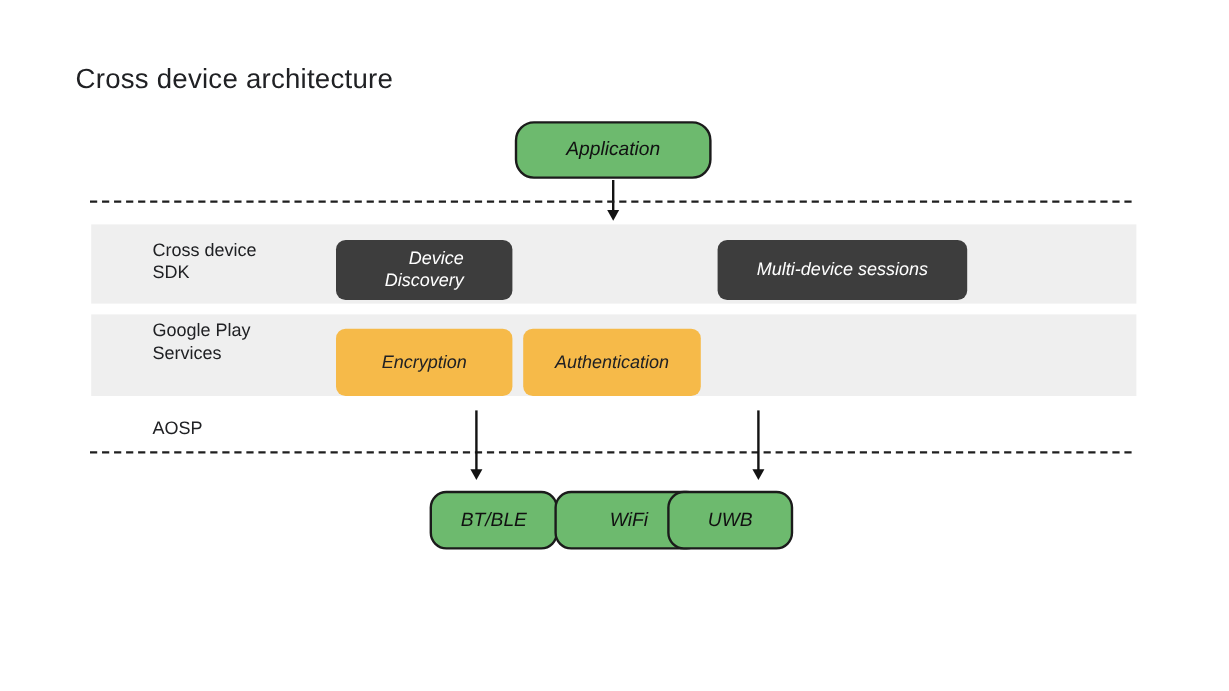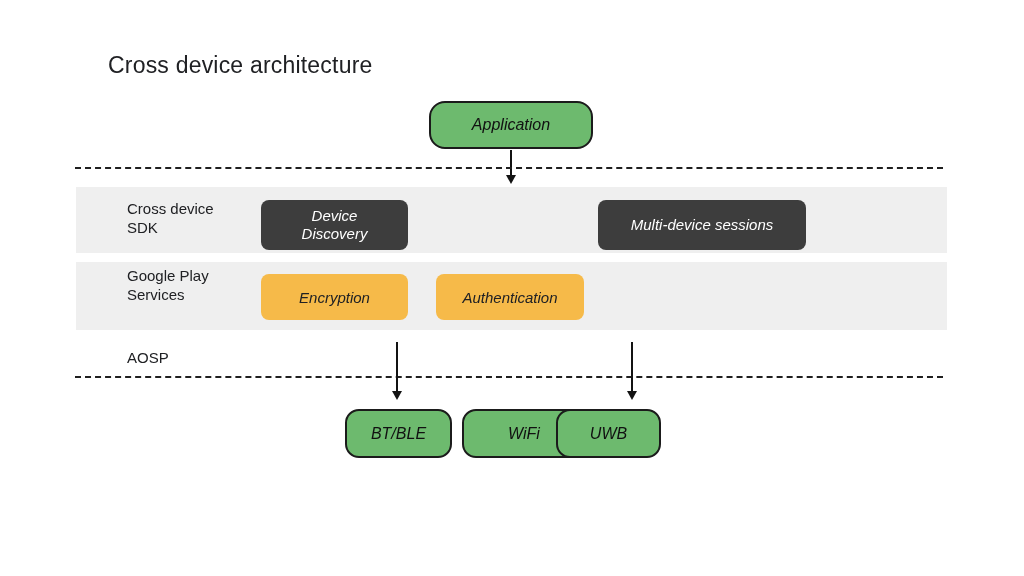--- a/index.html
+++ b/index.html
@@ -3,21 +3,21 @@
 <meta charset="utf-8">
 <style>
   html,body { margin:0; padding:0; background:#fff; }
   .canvas {
     position:relative; width:1024px; height:576px; background:#ffffff;
     font-family:"Liberation Sans","DejaVu Sans",sans-serif; color:var(--text,#202124);
     overflow:hidden;
   }
   .page-title {
     position:absolute; left:63px; top:52px;
-    font-size:23px; font-weight:500; letter-spacing:0.2px; color:var(--text);margin-left:45px;
+    font-size:23px; font-weight:500; letter-spacing:0.2px; color:var(--text);
   }
   .rbox {
     position:absolute; display:flex; align-items:center; justify-content:center;
     text-align:center; box-sizing:border-box;font-style:italic;
   }
   .app-box {
     left:429px; top:101px; width:164px; height:48px;
     background:var(--green); border:2px solid #1b1b1b; border-radius:16px;
     font-size:16px; color:#111;
   }
@@ -37,31 +37,31 @@
     white-space:pre-line; color:var(--text);margin-left:27px;
   }
   .label-sdk { top:199px; }
   .label-gps { top:266px; }
   .label-aosp { top:348px; }
   .dark-box {
     top:200px; height:50px; background:var(--dark-gray); color:#ffffff;
     border-radius:8px; font-size:15px; line-height:18px; white-space:pre-line;
   }
   .yellow-box {
-    top:274px; height:46px; background:var(--yellow); color:#202124;
+    top:274px; height:56px; background:var(--yellow); color:#202124;
     border-radius:8px; font-size:15px;
   }
-  .col-1 { left:261px; width:147px; }
+  .col-1 { left:280px; width:147px;text-align:right; }
   .col-2 { left:436px; width:148px; }
   .col-3 { left:598px; width:208px; }
   .radio-box {
     top:409px; height:49px; background:var(--green);
     border:2px solid #1b1b1b; border-radius:14px; font-size:16px; color:#111;
   }
-  .radio-1 { left:345px; width:107px; }
+  .radio-1 { left:358px; width:107px; }
   .radio-2 { left:462px; width:124px; }
   .radio-3 { left:556px; width:105px; }
   .arrow {
     position:absolute; width:2px; background:#131313;
   }
   .arrow::after {
     content:""; position:absolute; left:-4px; bottom:-8px;
     border-left:5px solid transparent; border-right:5px solid transparent;
     border-top:9px solid #131313;
   }

